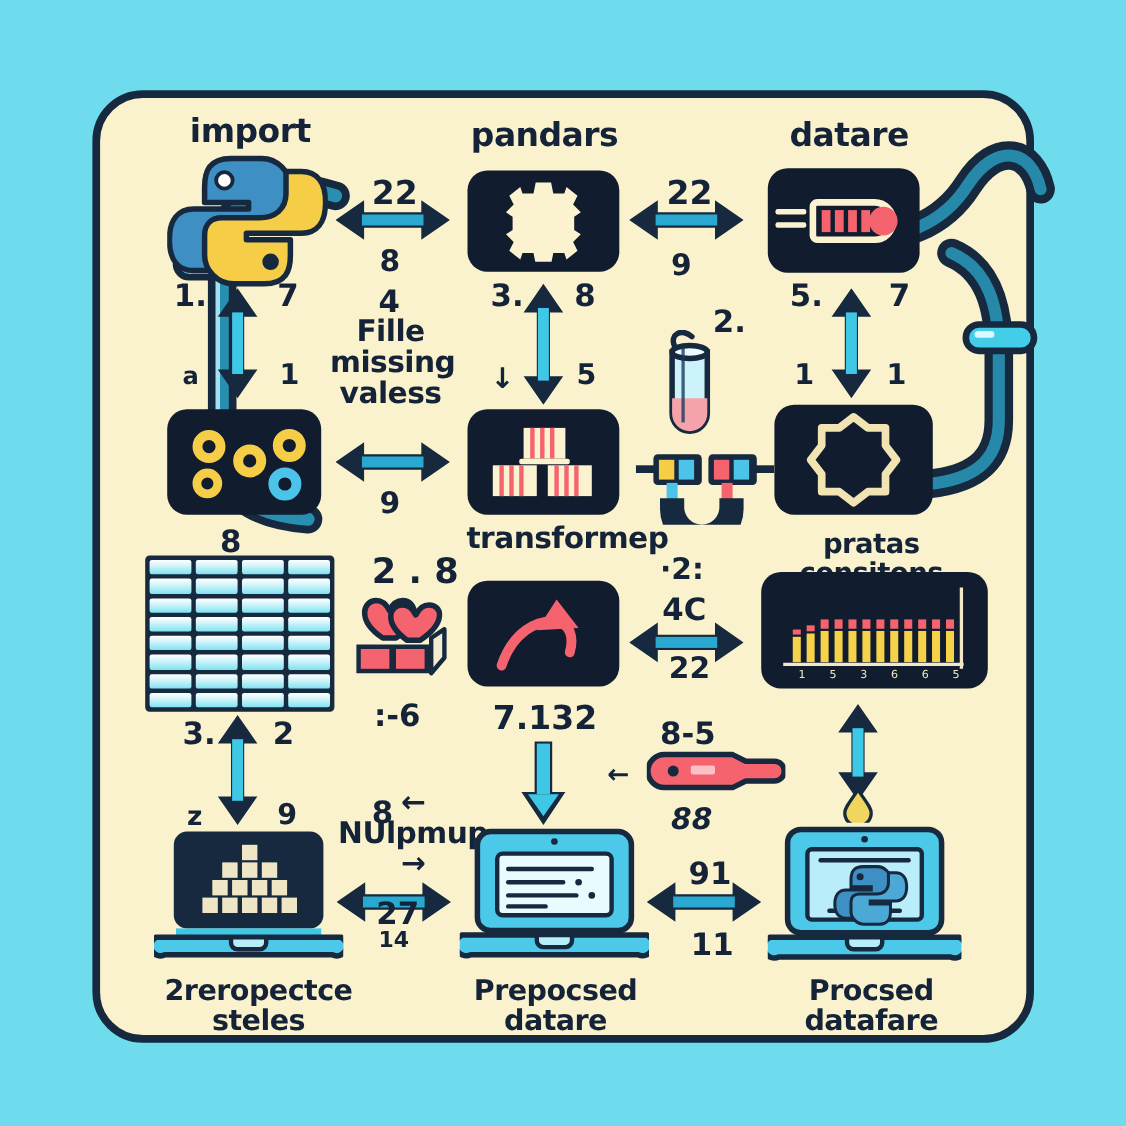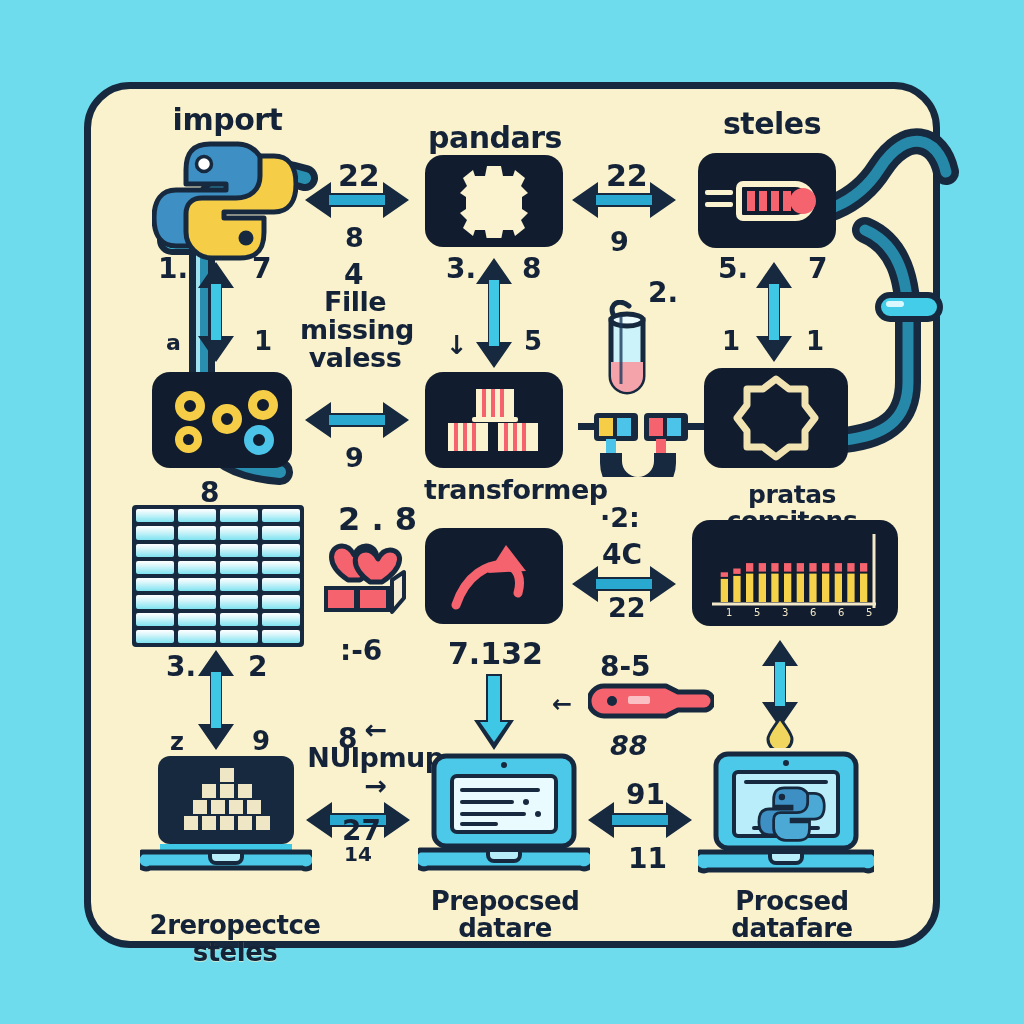--- a/index.html
+++ b/index.html
@@ -144,38 +144,38 @@
   <div class="darrow" style="left:305px;top:178px;">
     <svg width="104" height="44" viewBox="0 0 104 44">
       <polygon points="0,22 26,4 26,15 78,15 78,4 104,22 78,40 78,29 26,29 26,40" fill="#16293f"></polygon>
       <rect x="24" y="17" width="56" height="10" fill="#29a9cf"></rect>
     </svg>
   </div>
   <div class="num" style="left:338px;top:158px;font-size:30px;">22</div>
   <div class="num" style="left:345px;top:222px;font-size:27px;">8</div>
   <div class="num" style="left:344px;top:258px;font-size:28px;">4</div>
 
-  <div class="lbl" style="left:405px;top:108px;width:180px;font-size:30px;margin-top:14px;">pandars</div>
+  <div class="lbl" style="left:405px;top:108px;width:180px;font-size:30px;">pandars</div>
 
   <div class="tile" style="left:425px;top:155px;width:138px;height:92px;">
     <svg width="74" height="74" viewBox="0 0 74 74">
       <path d="M30 2 h14 l2 10 h10 l2 -6 l10 8 l-4 8 l7 7 l-6 4 v12 l6 4 l-7 7 l4 8 l-10 8 l-2 -6 h-10 l-2 10 h-14 l-2 -10 h-10 l-2 6 l-10 -8 l4 -8 l-7 -7 l6 -4 v-12 l-6 -4 l7 -7 l-4 -8 l10 -8 l2 6 h10 z" fill="#fbf3d0"></path>
     </svg>
   </div>
 
   <div class="darrow" style="left:572px;top:178px;">
     <svg width="104" height="44" viewBox="0 0 104 44">
       <polygon points="0,22 26,4 26,15 78,15 78,4 104,22 78,40 78,29 26,29 26,40" fill="#16293f"></polygon>
       <rect x="24" y="17" width="56" height="10" fill="#29a9cf"></rect>
     </svg>
   </div>
   <div class="num" style="left:606px;top:158px;font-size:30px;">22</div>
   <div class="num" style="left:610px;top:226px;font-size:27px;">9</div>
 
-  <div class="lbl" style="left:682px;top:108px;width:180px;font-size:30px;">steles</div>
+  <div class="lbl" style="left:682px;top:108px;width:180px;font-size:30px;">datare</div>
 
   <div class="tile" style="left:698px;top:153px;width:138px;height:95px;">
     <svg width="128" height="62" viewBox="0 0 128 62">
       <rect x="2" y="20" width="28" height="5" rx="2" fill="#fbf3d0"></rect>
       <rect x="2" y="32" width="28" height="5" rx="2" fill="#fbf3d0"></rect>
       <path d="M40 14 h52 a17 17 0 1 1 0 34 h-52 a4 4 0 0 1 -4 -4 v-26 a4 4 0 0 1 4 -4 z" fill="none" stroke="#fbf3d0" stroke-width="6"></path>
       <rect x="44" y="21" width="8" height="20" fill="#f4636e"></rect>
       <rect x="56" y="21" width="8" height="20" fill="#f4636e"></rect>
       <rect x="68" y="21" width="8" height="20" fill="#f4636e"></rect>
       <rect x="80" y="21" width="8" height="20" fill="#f4636e"></rect>
@@ -455,21 +455,21 @@
         <rect x="62" y="32" width="14" height="14"></rect>
           <rect x="80" y="32" width="14" height="14"></rect>
         <rect x="98" y="32" width="14" height="14"></rect>
         <rect x="80" y="16" width="14" height="14"></rect>
       </g>
       <rect x="20" y="92" width="132" height="8" fill="#3fc7e6"></rect>
       <path d="M2 100 h168 a8 8 0 0 1 -8 16 h-152 a8 8 0 0 1 -8 -16 z" fill="#4cc9e8" stroke="#16293f" stroke-width="5"></path>
       <path d="M70 100 h32 v5 a6 6 0 0 1 -6 6 h-20 a6 6 0 0 1 -6 -6 z" fill="#b7eef9" stroke="#16293f" stroke-width="4"></path>
     </svg>
   </div>
-  <div class="lbl" style="left:110px;top:912px;width:250px;font-size:26px;">2reropectce steles</div>
+  <div class="lbl" style="left:110px;top:888px;width:250px;font-size:26px;">2reropectce steles</div>
 
   <div class="darrow" style="left:306px;top:798px;">
     <svg width="104" height="44" viewBox="0 0 104 44">
       <polygon points="0,22 26,4 26,15 78,15 78,4 104,22 78,40 78,29 26,29 26,40" fill="#16293f"></polygon>
       <rect x="24" y="17" width="56" height="10" fill="#29a9cf"></rect>
     </svg>
   </div>
   <div class="num" style="left:342px;top:778px;font-size:28px;margin-top:36px;">27</div>
   <div class="num" style="left:344px;top:842px;font-size:20px;">14</div>
 

